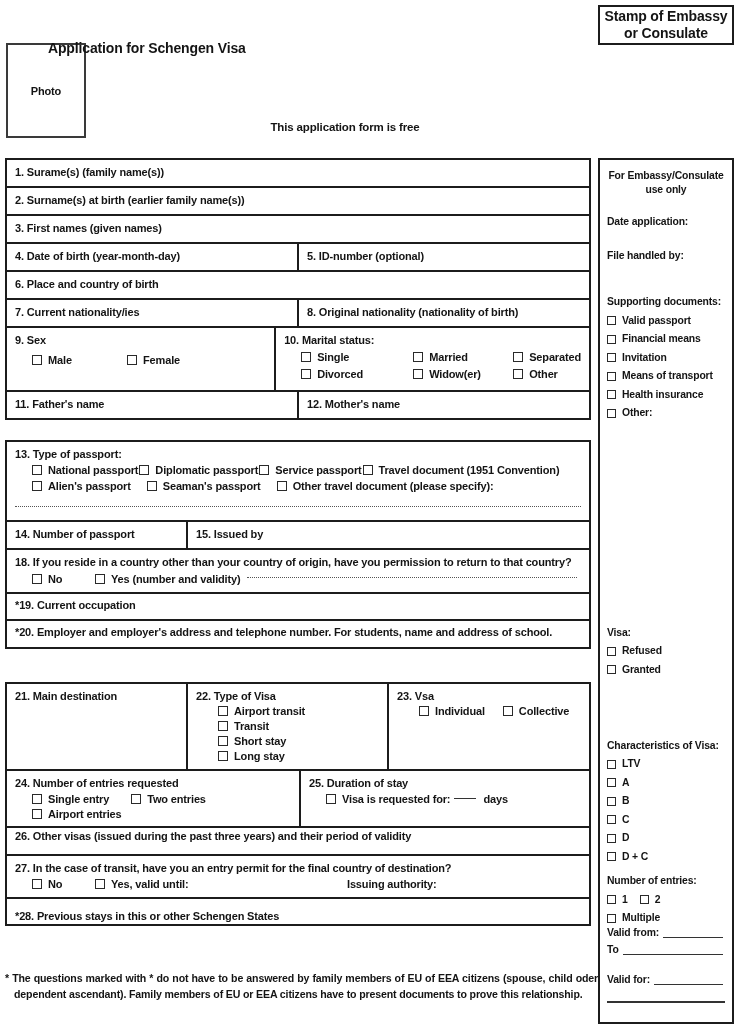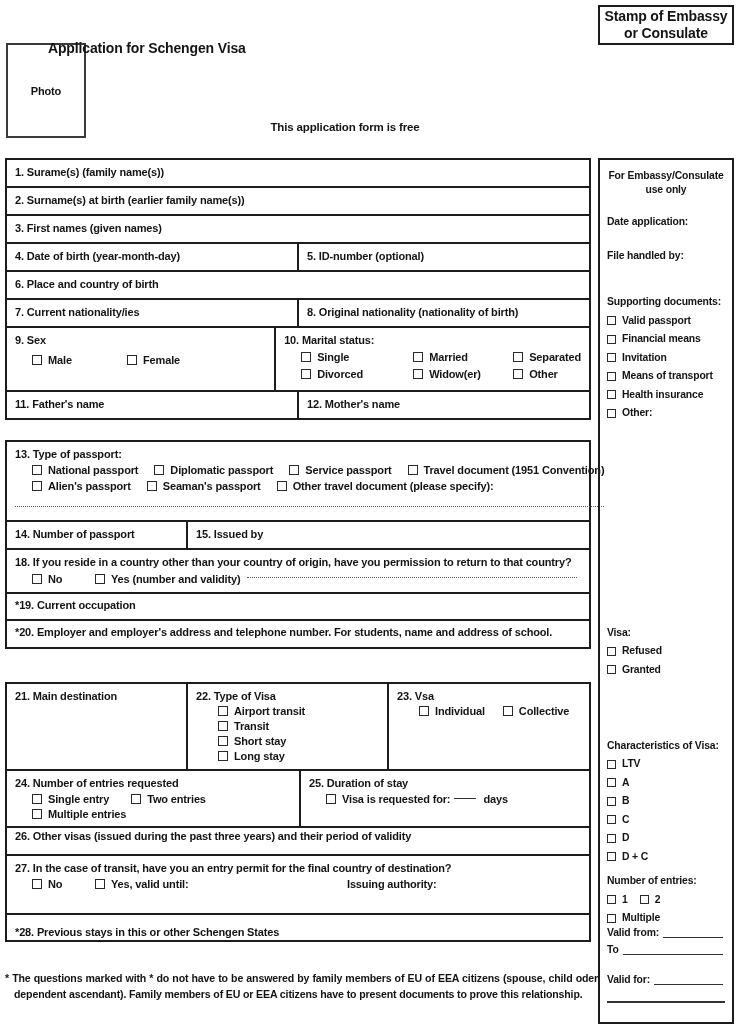--- a/index.html
+++ b/index.html
@@ -143,21 +143,21 @@
       <div class="cell grow">
         <span>12. Mother's name</span>
         </div>
     </div>
   </div>
 
   <div class="group" style="margin-top:20px">
     <div class="row" style="height:82px">
       <div class="cell grow">
         <span>13. Type of passport:</span>
-        <div class="optline" style="gap:16px">
+        <div class="optline" style="gap:1px">
           <span class="opt">
             <span class="cb"></span>
             <span>National passport</span>
             </span>
           <span class="opt">
             <span class="cb"></span>
             <span>Diplomatic passport</span>
             </span>
           <span class="opt">
             <span class="cb"></span>
@@ -276,42 +276,42 @@
             <span>Single entry</span>
             </span>
           <span class="opt">
             <span class="cb"></span>
             <span>Two entries</span>
             </span>
         </div>
         <div class="optline" style="margin-top:3px">
           <span class="opt">
             <span class="cb"></span>
-            <span>Multiple entries</span>
+            <span>Airport entries</span>
             </span>
         </div>
       </div>
       <div class="cell grow">
         <span>25. Duration of stay</span>
         <div class="optline" style="margin-top:4px">
           <span class="opt">
             <span class="cb"></span>
             <span>Visa is requested for:</span>
             </span>
           <span class="uline" style="flex:0 0 22px"></span>
           <span style="margin-left:5px">days</span>
         </div>
       </div>
     </div>
     <div class="row" style="height:30px">
       <div class="cell grow" style="padding-top:2px">
         <span>26. Other visas (issued during the past three years) and their period of validity</span>
         </div>
     </div>
-    <div class="row" style="height:61px">
+    <div class="row" style="height:45px">
       <div class="cell grow">
         <span>27. In the case of transit, have you an entry permit for the final country of destination?</span>
         <div class="optline" style="margin-top:4px;position:relative">
           <span class="opt" style="width:63px">
             <span class="cb"></span>
             <span>No</span>
             </span>
           <span class="opt">
             <span class="cb"></span>
             <span>Yes, valid until:</span>

